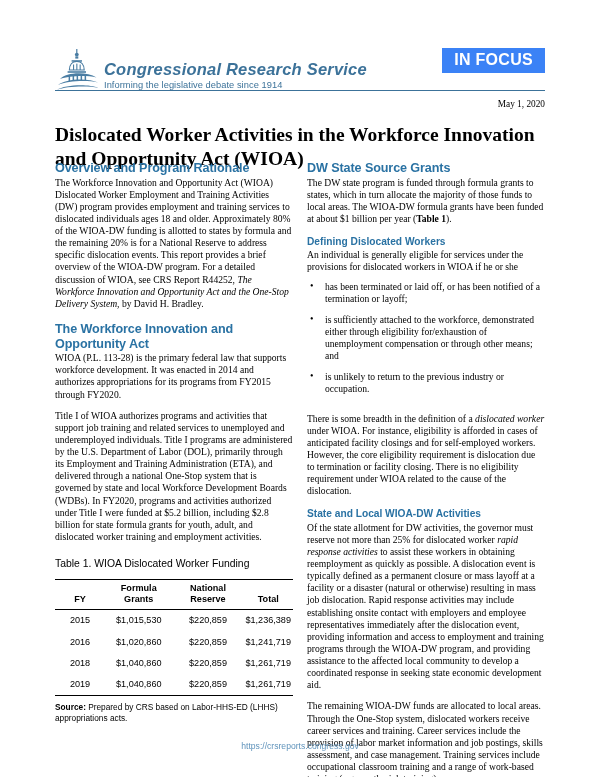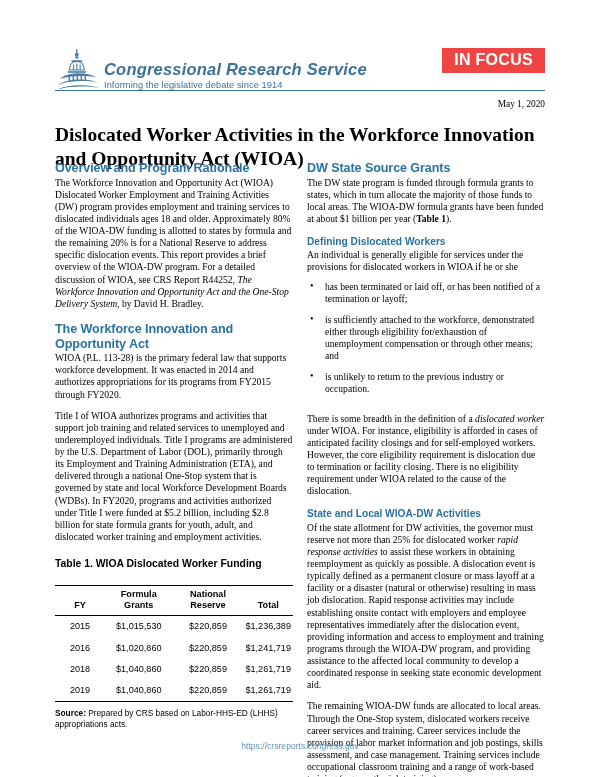--- a/index.html
+++ b/index.html
@@ -61,21 +61,21 @@
     font-size: 9.3px;
     color: #3c7299;
     letter-spacing: 0.05px;
     margin-top: 2px;
     white-space: nowrap;
   }
   .infocus {
     position: absolute;
     right: 0;
     top: 12px;
-    background: #ef4444;
+    background: #3b82f6;
     color: #ffffff;
     font-family: "Liberation Sans", sans-serif;
     font-weight: bold;
     font-size: 16px;
     letter-spacing: 0.3px;
     padding: 3px 12px 4px 12px;
     line-height: 1.15;
   }
   .header-rule {
     position: absolute;
@@ -166,25 +166,25 @@
     position: absolute;
     left: -13px;
     top: -1px;
     font-size: 10px;
   }
 
   
   .table-block { margin-top: 14px; }
   .tbl-title {
     font-family: "Liberation Sans", sans-serif;
-    font-weight: bold;
+    font-weight: normal;
     font-size: 10.4px;
     line-height: 1.25;
     color: #000;
-    margin-bottom: 15px;
+    margin-bottom: 9px;
   }
   .tbl-sub {
     font-family: "Liberation Sans", sans-serif;
     font-size: 9.2px;
     color: #000;
     margin-bottom: 4px;
   }
   table.fund {
     border-collapse: collapse;
     width: 238px;

